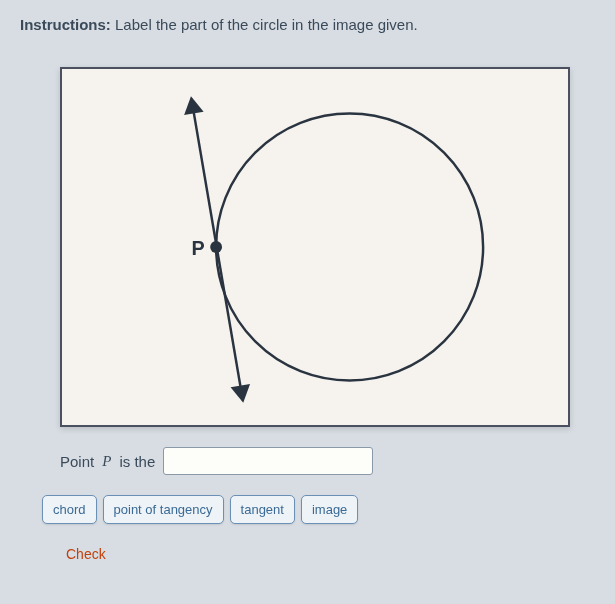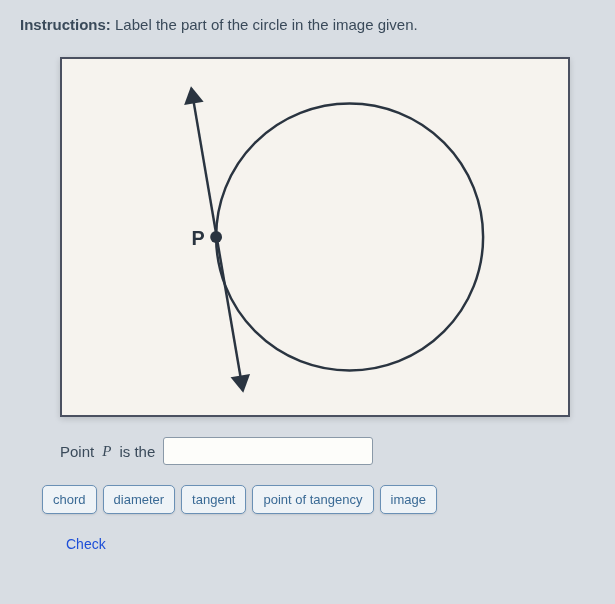--- a/index.html
+++ b/index.html
@@ -7,21 +7,21 @@
       font-family: Arial, sans-serif;
       background: #d8dde3;
       padding: 16px 20px;
       width: 615px;
       height: 604px;
       overflow: hidden;
     }
     .instructions-row {
       font-size: 15px;
       color: #3a4a5a;
-      margin-bottom: 24px;
+      margin-bottom: 34px;
     }
     .instructions-label { font-weight: bold; }
     .figure-frame {
       width: 510px;
       height: 360px;
       margin: 0 0 20px 40px;
       border: 2px solid #4a5060;
       background: #f6f3ee;
       position: relative;
       box-shadow: 0 2px 6px rgba(0,0,0,0.15);
@@ -63,21 +63,21 @@
       color: #3a6a95;
       padding: 6px 10px;
       font-size: 13px;
       border-radius: 5px;
       cursor: pointer;
       box-shadow: 0 1px 2px rgba(0,0,0,0.1);
       white-space: nowrap;
     }
     .check-btn {
       margin-left: 38px;
-      color: #1d4ed8;
+      color: #c2410c;
       font-size: 14px;
       background: none;
       border: none;
       cursor: pointer;
       padding: 4px 8px;
     }
   </style>
 </head>
 <body>
 
@@ -111,22 +111,21 @@
 
 <div class="answer-row">
   <span>Point </span>
   <em>P</em>
   <span> is the</span>
   <input class="blank-input" type="text" value="" style="">
 </div>
 
 <div class="choices-row">
   <button class="choice-btn">chord</button>
-  <button class="choice-btn">diameter</button>
+  <button class="choice-btn">point of tangency</button>
   <button class="choice-btn">tangent</button>
-  <button class="choice-btn">point of tangency</button>
   <button class="choice-btn">image</button>
 </div>
 
 <button class="check-btn">Check</button>
 
 
 
 
 </body></html>

